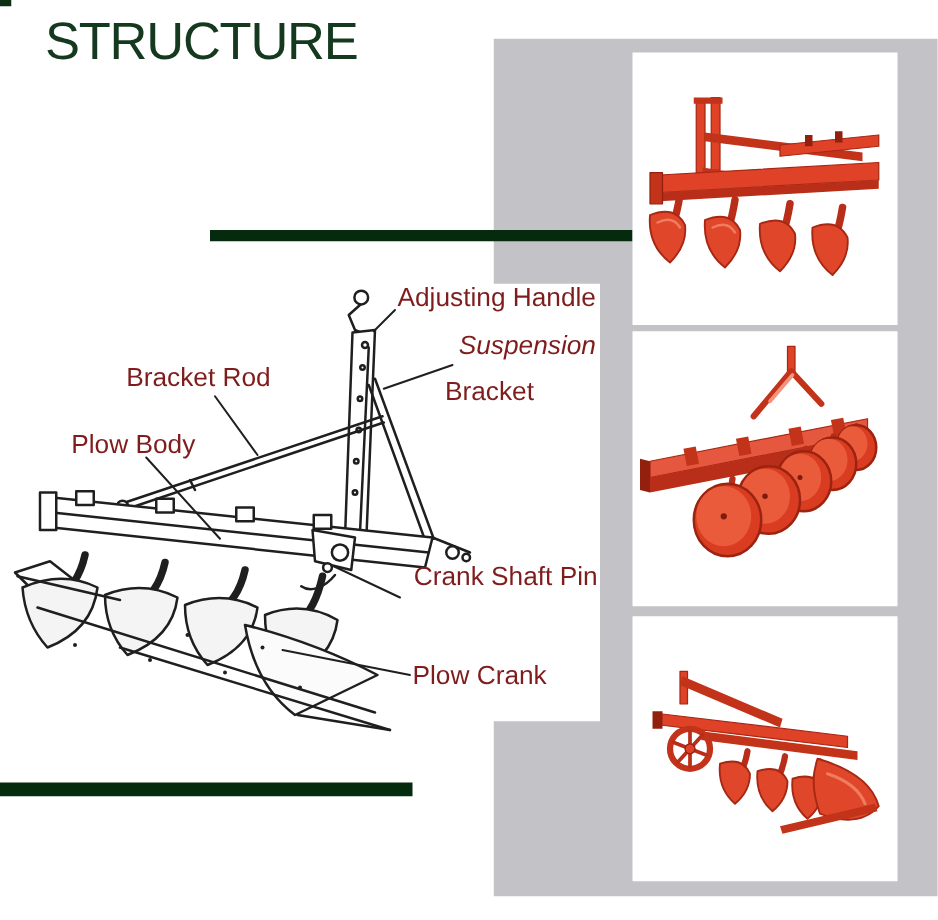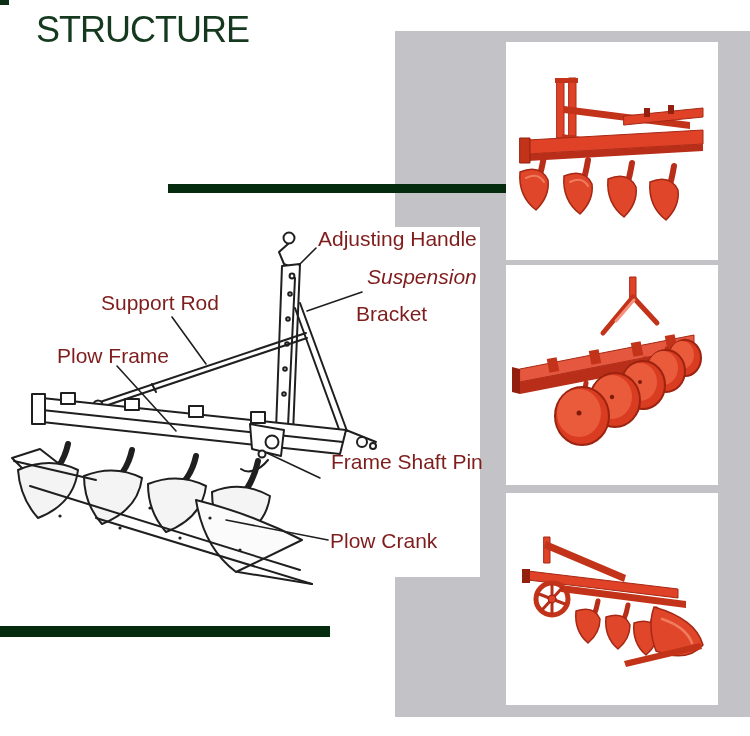--- a/index.html
+++ b/index.html
@@ -4,21 +4,21 @@
 <style>
   html,body{margin:0;padding:0;}
   body{
     width:750px;height:736px;position:relative;background:#ffffff;
     font-family:"Liberation Sans",sans-serif;overflow:hidden;
   }
   .abs{position:absolute;}
   
   #page-title{
     left:36px;top:10px;margin:0;
-    font-size:36px;font-weight:500;letter-spacing:-1px;
+    font-size:42px;font-weight:500;letter-spacing:-1px;
     color:#14391e;line-height:1.1;
   }
   #corner-mark{left:0;top:0;width:9px;height:5px;background:#0d2f15;}
   
   .gray{background:#c3c2c7;}
   #gray-right{left:480px;top:31px;width:270px;height:686px;}
   #gray-left-upper{left:395px;top:31px;width:85px;height:196px;}
   #gray-left-lower{left:395px;top:577px;width:85px;height:140px;}
   
   .greenbar{background:#052b0f;}
@@ -135,23 +135,23 @@
         <line x1="320" y1="260" x2="267" y2="235"></line>
         <line x1="328" y1="322" x2="226" y2="302"></line>
       </g>
     </g>
   </svg>
 </div>
 
 <div class="dia-label" id="label-adjusting-handle">Adjusting Handle</div>
 <div class="dia-label" id="label-suspension">Suspension</div>
 <div class="dia-label" id="label-bracket">Bracket</div>
-<div class="dia-label" id="label-support-rod">Support Rod</div>
-<div class="dia-label" id="label-plow-frame">Plow Frame</div>
-<div class="dia-label" id="label-crank-shaft-pin">Frame Shaft Pin</div>
+<div class="dia-label" id="label-support-rod">Bracket Rod</div>
+<div class="dia-label" id="label-plow-frame">Plow Body</div>
+<div class="dia-label" id="label-crank-shaft-pin">Crank Shaft Pin</div>
 <div class="dia-label" id="label-plow-body">Plow Crank</div>
 
 <div class="abs photo-card" id="photo-card-1">
   <svg viewBox="0 0 212 218">
     <g stroke-linejoin="round" stroke-linecap="round">
 
       <rect x="51" y="38" width="7" height="58" fill="#df4227" stroke="#a62814"></rect>
       <rect x="63" y="36" width="7" height="58" fill="#df4227" stroke="#a62814"></rect>
       <rect x="49" y="36" width="23" height="5" fill="#c23319"></rect>
 

